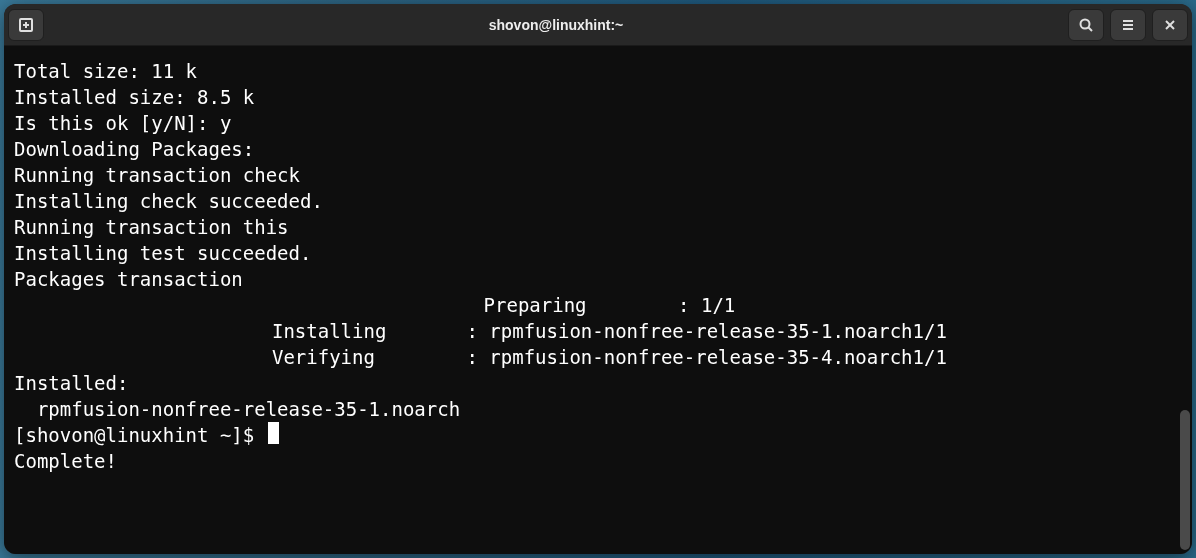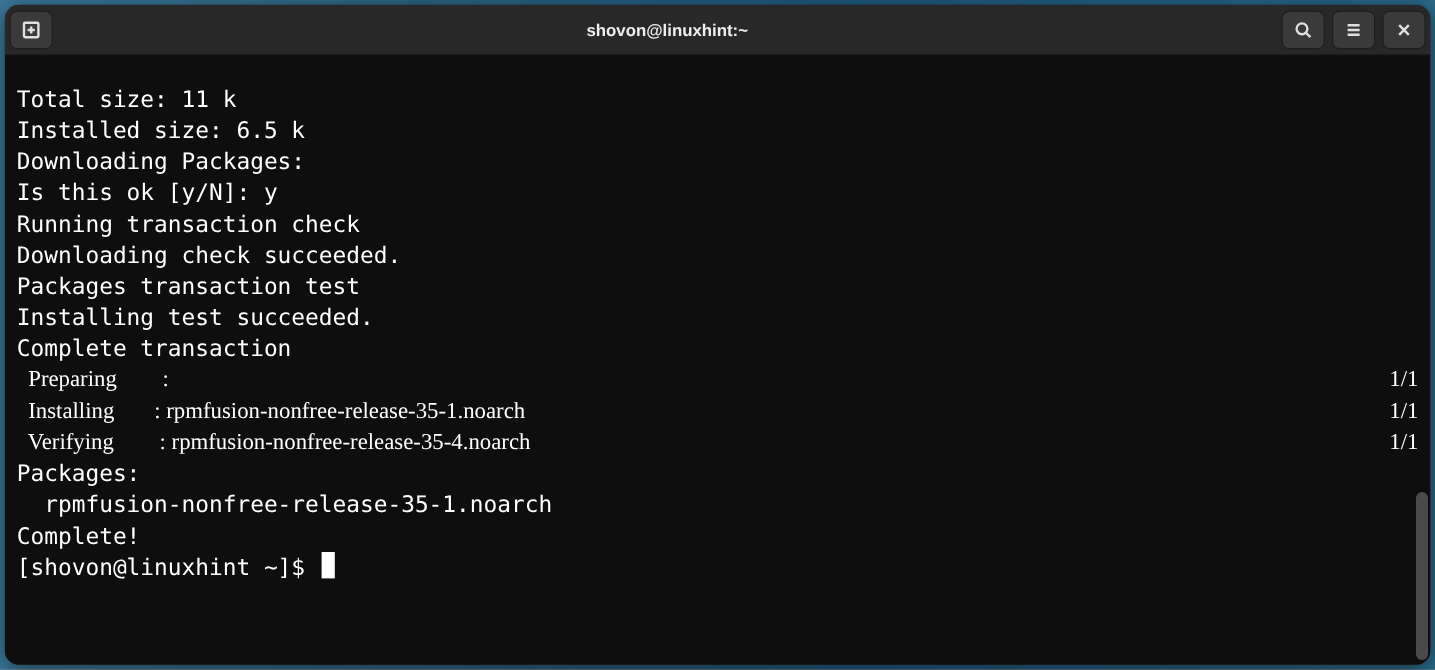--- a/index.html
+++ b/index.html
@@ -45,30 +45,30 @@
       text-align: center;
       color: #eee;
       font-size: 14px;
       font-weight: 600;
     }
     .tb-right { display: flex; gap: 6px; }
     .close-btn svg { stroke: #e0e0e0; }
     .terminal {
       flex: 1;
       background: #0e0e0e;
-      padding: 24px 10px;
+      padding: 12px 10px;
       font-family: "DejaVu Sans Mono", "Liberation Mono", monospace;
       font-size: 19px;
       line-height: 26px;
       color: #ffffff;
       position: relative;
       overflow: hidden;
     }
     .line { white-space: pre; }
-    .line.split { display: flex; justify-content: space-between; font-family: Liberation Serif, serif; }
+    .line.split { display: flex; justify-content: center; }
     .cursor {
       display: inline-block;
       width: 11px; height: 22px;
       background: #ffffff;
       vertical-align: text-bottom;
       margin-left: 2px;
       transform: translateY(-2px);
     }
     .scrollbar {
       position: absolute;
@@ -112,42 +112,42 @@
             <line x1="4" y1="4" x2="12" y2="12"></line>
             <line x1="12" y1="4" x2="4" y2="12"></line>
           </svg>
       </div>
     </div>
   </div>
 
   <div class="terminal">
     <div class="line"></div>
     <div class="line">Total size: 11 k</div>
-    <div class="line">Installed size: 6.5 k</div>
+    <div class="line">Installed size: 8.5 k</div>
+    <div class="line">Is this ok [y/N]: y</div>
     <div class="line">Downloading Packages:</div>
-    <div class="line">Is this ok [y/N]: y</div>
     <div class="line">Running transaction check</div>
-    <div class="line">Downloading check succeeded.</div>
-    <div class="line">Packages transaction test</div>
+    <div class="line">Installing check succeeded.</div>
+    <div class="line">Running transaction this</div>
     <div class="line">Installing test succeeded.</div>
-    <div class="line">Complete transaction</div>
+    <div class="line">Packages transaction</div>
     <div class="line split">
       <span>  Preparing        : </span>
       <span>1/1</span>
     </div>
     <div class="line split">
       <span>  Installing       : rpmfusion-nonfree-release-35-1.noarch</span>
       <span>1/1</span>
     </div>
     <div class="line split">
       <span>  Verifying        : rpmfusion-nonfree-release-35-4.noarch</span>
       <span>1/1</span>
     </div>
     <div class="line"></div>
-    <div class="line">Packages:</div>
+    <div class="line">Installed:</div>
     <div class="line">  rpmfusion-nonfree-release-35-1.noarch</div>
     <div class="line"></div>
+    <div class="line"><span>[shovon@linuxhint ~]$ </span><span class="cursor"></span></div>
     <div class="line">Complete!</div>
-    <div class="line"><span>[shovon@linuxhint ~]$ </span><span class="cursor"></span></div>
 
     <div class="scrollbar"></div>
   </div>
 </div>
 
 </body></html>

